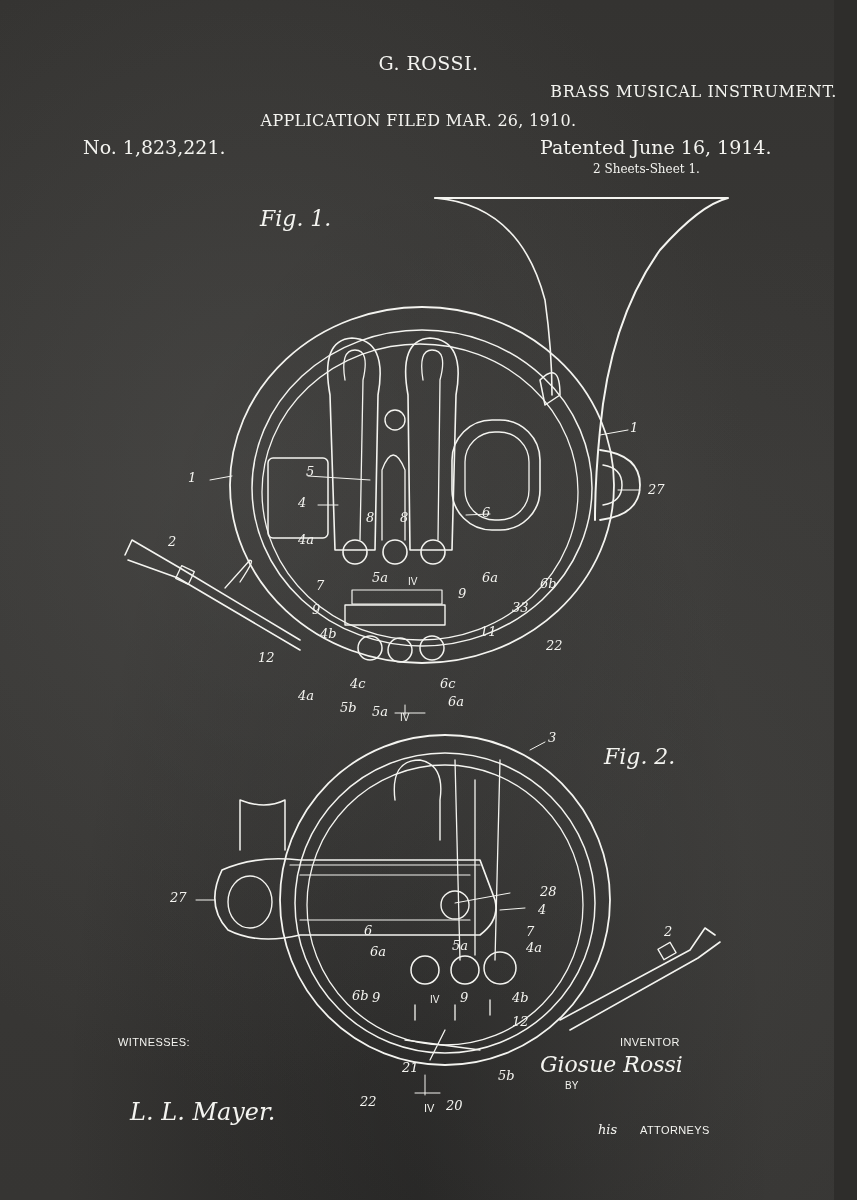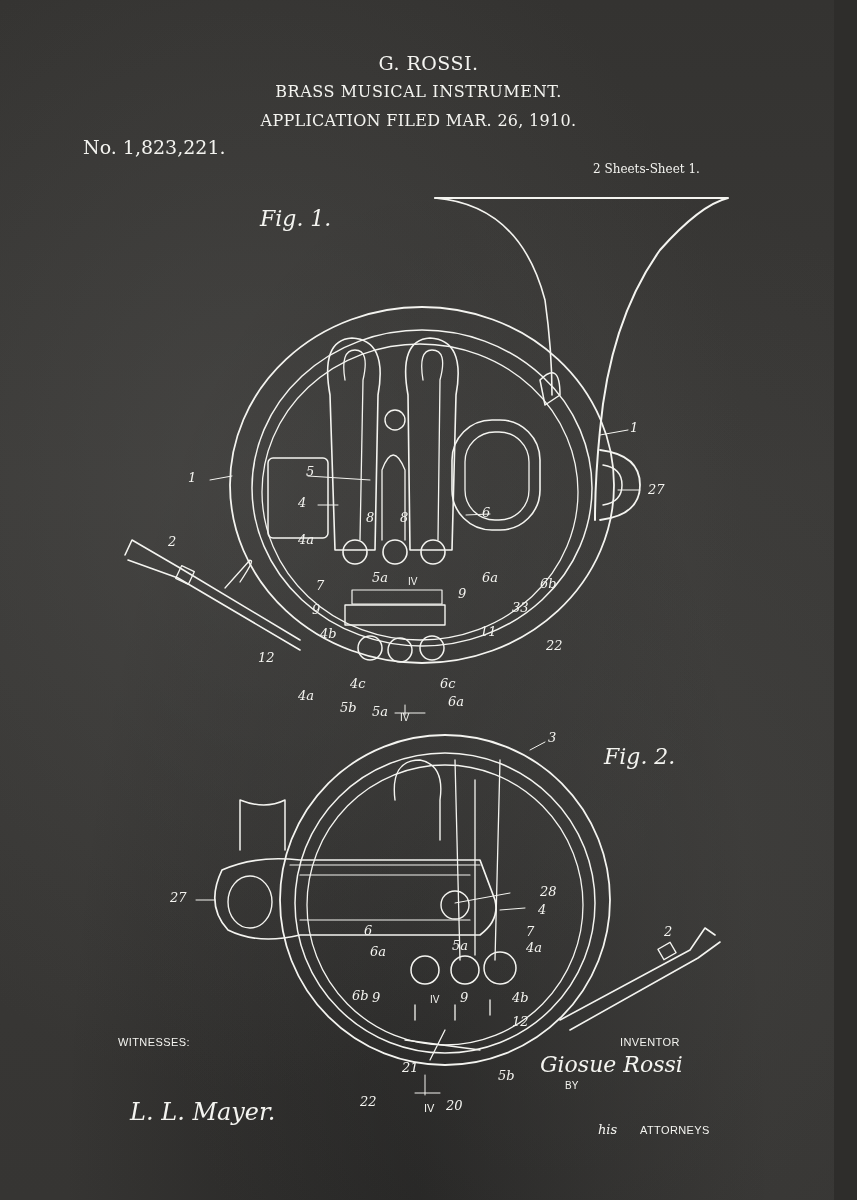--- a/index.html
+++ b/index.html
@@ -6,21 +6,21 @@
   body{width:857px;height:1200px;overflow:hidden;background:#2e2d2b;}
   .sheet{position:relative;width:834px;height:1200px;
     background:
       radial-gradient(ellipse at 30% 40%, rgba(90,90,88,0.35), transparent 60%),
       radial-gradient(ellipse at 75% 70%, rgba(80,80,78,0.3), transparent 55%),
       radial-gradient(ellipse at 50% 100%, rgba(20,20,20,0.5), transparent 60%),
       linear-gradient(180deg,#343331 0%,#3a3937 40%,#363533 100%);
     color:#f2f2ee;font-family:"DejaVu Serif","Liberation Serif",serif;}
   .txt{position:absolute;white-space:nowrap;color:#f4f4f0;}
   .t-name{left:0;width:857px;text-align:center;top:52px;font-size:19px;letter-spacing:0.5px;}
-  .t-title{left:0;width:837px;text-align:center;top:82px;font-size:16px;letter-spacing:0.6px;}
+  .t-title{left:0;width:837px;text-align:right;top:82px;font-size:16px;letter-spacing:0.6px;}
   .t-filed{left:0;width:837px;text-align:center;top:111px;font-size:16px;letter-spacing:0.3px;}
   .t-no{left:83px;top:136px;font-size:19px;}
   .t-pat{left:540px;top:136px;font-size:19px;}
   .t-sheets{left:593px;top:162px;font-size:12px;}
   .script{font-family:"DejaVu Serif",serif;font-style:italic;}
   .fig1{left:260px;top:206px;font-size:22px;}
   .fig2{left:604px;top:744px;font-size:22px;}
   .lbl{position:absolute;font-family:"DejaVu Serif",serif;font-style:italic;font-size:13px;color:#f4f4f0;}
   .sans{font-family:"Liberation Sans",sans-serif;font-style:normal;}
   .witness{left:118px;top:1036px;font-size:11px;letter-spacing:0.4px;}
@@ -37,20 +37,21 @@
 </style>
 </head>
 <body>
 
 <div class="sheet">
 
   <div class="txt t-name">G. ROSSI.</div>
   <div class="txt t-title">BRASS MUSICAL INSTRUMENT.</div>
   <div class="txt t-filed">APPLICATION FILED MAR. 26, 1910.</div>
   <div class="txt t-no">No. 1,823,221.</div>
+  <div class="txt t-pat">Patented June 16, 1914.</div>
   <div class="txt t-sheets">2 Sheets-Sheet 1.</div>
 
   <div class="txt script fig1">Fig. 1.</div>
   <div class="txt script fig2">Fig. 2.</div>
 
   <svg class="draw" width="857" height="1200">
 
     <path d="M435,198 L728,198 Q700,205 660,250 Q610,320 600,430 Q595,480 595,520" stroke-width="2"></path>
     <path d="M435,198 Q520,205 545,300 Q552,350 552,395" stroke-width="1.6"></path>
     <path d="M540,380 Q560,360 560,395 L545,405 Z" stroke-width="1.5"></path>

